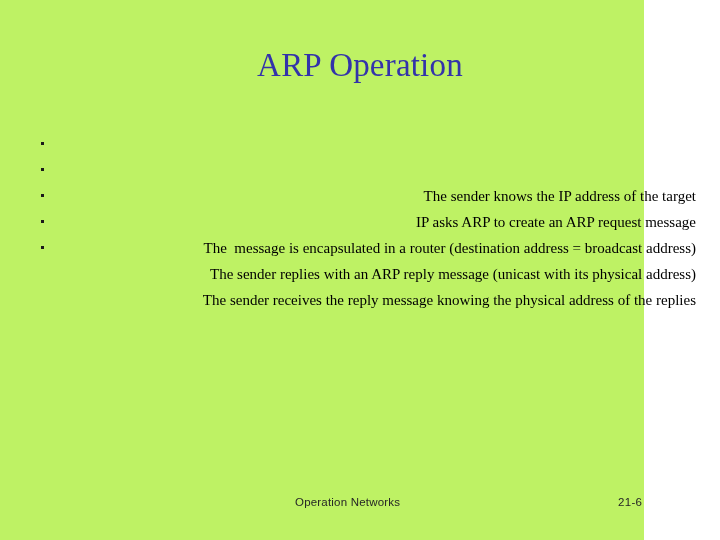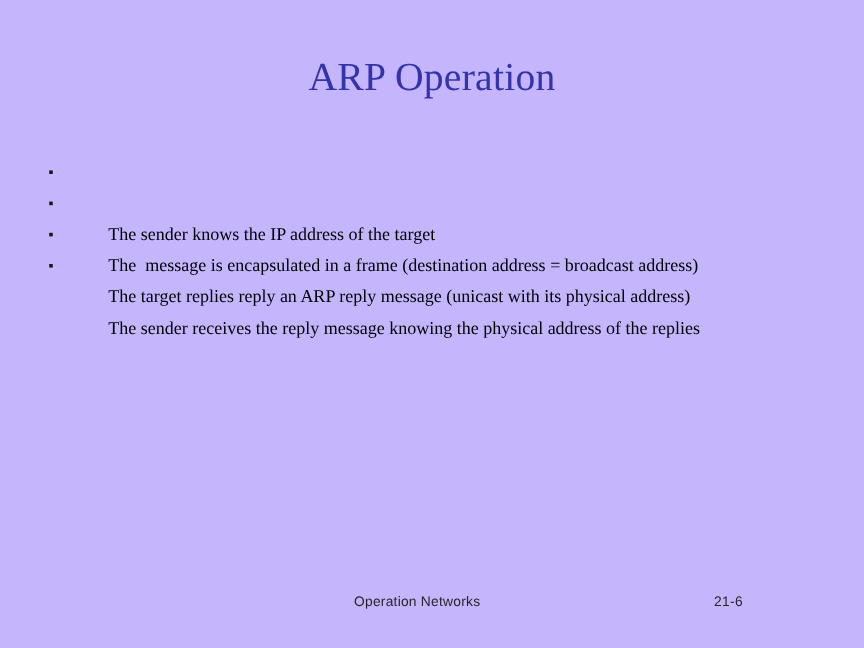--- a/index.html
+++ b/index.html
@@ -10,23 +10,23 @@
   body {
     width: 720px;
     height: 540px;
     overflow: hidden;
     font-family: "Liberation Serif", "DejaVu Serif", serif;
     -webkit-font-smoothing: antialiased;
   }
 
   .slide {
     position: relative;
-    width: 720px;
+    width: 644px;
     height: 540px;
-    background: #c4b5fd;
+    background: #bef264;
   }
 
   
   .slide-title {
     position: absolute;
     left: 0;
     top: 46px;
     width: 720px;
     text-align: center;
     font-family: "Liberation Serif", "DejaVu Serif", serif;
@@ -40,20 +40,21 @@
 
   
   .body-list {
     position: absolute;
     left: 36px;
     top: 131px;
     width: 660px;
     list-style: none;
     margin: 0;
     padding: 0;
+    text-align: right;
   }
   .body-list li {
     position: relative;
     height: 26px;
     line-height: 26px;
     padding-left: 32px;
     font-family: "Liberation Serif", "DejaVu Serif", serif;
     font-size: 15px;
     color: #000000;
     white-space: pre;
@@ -85,21 +86,21 @@
     top: 0;
     font-family: "Liberation Sans", "DejaVu Sans", sans-serif;
     font-size: 11.5px;
     line-height: 16px;
     color: #262626;
     letter-spacing: 0.2px;
     white-space: pre;
   }
   .footer-page {
     position: absolute;
-    left: 595px;
+    left: 618px;
     top: 0;
     font-family: "Liberation Sans", "DejaVu Sans", sans-serif;
     font-size: 11.5px;
     line-height: 16px;
     color: #262626;
     letter-spacing: 0.3px;
     white-space: pre;
   }
 </style>
 </head>
@@ -109,25 +110,29 @@
 
   <div class="slide-title">ARP Operation</div>
 
   <ul class="body-list">
     <li>
       <span class="bullet-marker"></span>
       <span class="bullet-text">The sender knows the IP address of the target</span>
     </li>
     <li>
       <span class="bullet-marker"></span>
-      <span class="bullet-text">The  message is encapsulated in a frame (destination address = broadcast address)</span>
+      <span class="bullet-text">IP asks ARP to create an ARP request message</span>
     </li>
     <li>
       <span class="bullet-marker"></span>
-      <span class="bullet-text">The target replies reply an ARP reply message (unicast with its physical address)</span>
+      <span class="bullet-text">The  message is encapsulated in a router (destination address = broadcast address)</span>
+    </li>
+    <li>
+      <span class="bullet-marker"></span>
+      <span class="bullet-text">The sender replies with an ARP reply message (unicast with its physical address)</span>
     </li>
     <li>
       <span class="bullet-marker"></span>
       <span class="bullet-text">The sender receives the reply message knowing the physical address of the replies</span>
     </li>
   </ul>
 
   <div class="footer">
     <div class="footer-label">Operation Networks</div>
     <div class="footer-page">21-6</div>

